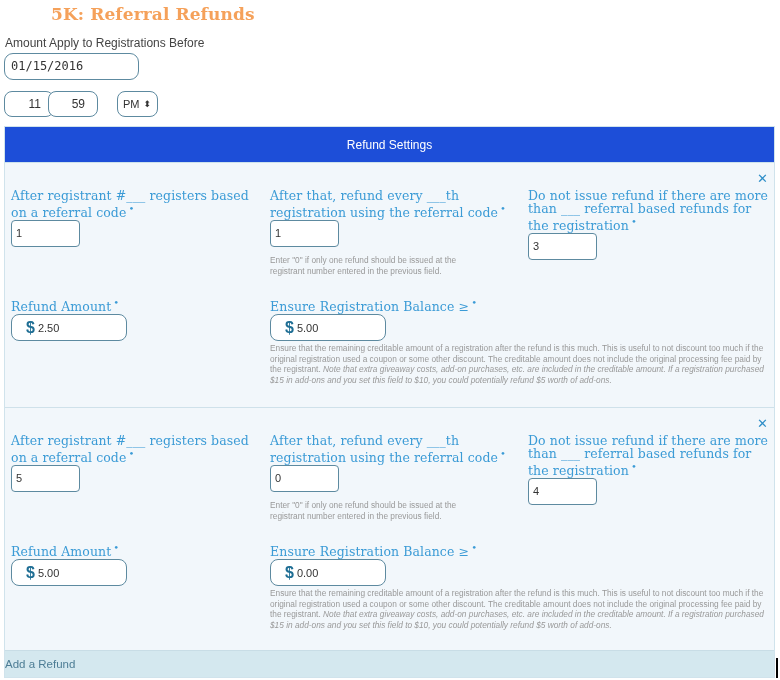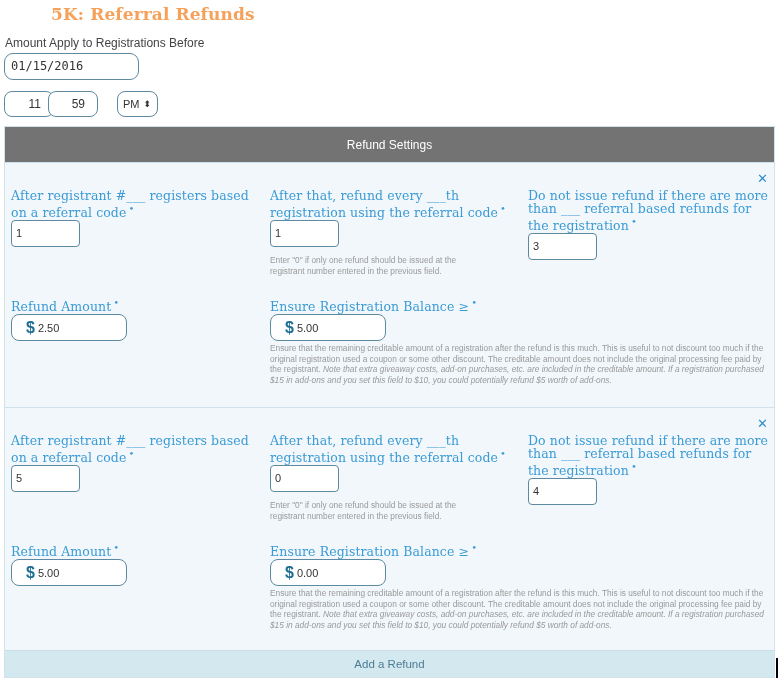--- a/index.html
+++ b/index.html
@@ -30,21 +30,21 @@
   .time-mm { left: 48px; width: 50px; text-align: right; padding-right: 12px; }
   .time-colon { position: absolute; left: 57px; top: 97px; font-size: 11px; color: #999; }
   .time-ampm { left: 117px; width: 41px; padding-left: 5px; font-size: 11px; }
   .time-ampm .arrows { position: absolute; right: 6px; top: 0; font-size: 9px; color: #333; }
 
   .panel {
     position: absolute; left: 4px; top: 126px; width: 771px; height: 552px;
     border: 1px solid #d0e3ec; background: #f2f7fb;
   }
   .panel-header {
-    height: 36px; background: #737373; color: #fff; text-align: center;
+    height: 36px; background: #1d4ed8; color: #fff; text-align: center;
     font-size: 12px; line-height: 36px; border-bottom: 1px solid #cde2ec;
   }
   .refund-block { position: relative; height: 245px; border-bottom: 1px solid #cfe1ea; }
   .close-x {
     position: absolute; right: 6px; top: 8px; color: #2e8ec8; font-weight: bold; font-size: 13px;
     font-family: "DejaVu Sans", sans-serif; cursor: pointer;
   }
   .field-label {
     position: absolute; font-family: "DejaVu Serif", serif; color: #3b9bd6;
     font-size: 12.5px; line-height: 13px; letter-spacing: 0.1px;
@@ -60,21 +60,21 @@
     border: 1px solid #5d8aa0; border-radius: 8px; font-size: 11px; color: #333;
     line-height: 25px; padding-left: 14px;
   }
   .money-input .dollar { font-size: 16px; font-weight: bold; color: #1f6e94; margin-right: 3px; vertical-align: -1px; }
   .help {
     position: absolute; font-size: 8.3px; line-height: 10.6px; color: #999;
   }
   .help i { font-style: italic; }
   .add-refund {
     position: absolute; left: 0; right: 0; bottom: 0; height: 27px; background: #d4e8ef;
-    color: #4d7d95; text-align: center; font-size: 11.5px; line-height: 26px; cursor: pointer;
+    color: #4d7d95; font-size: 11.5px; line-height: 26px; cursor: pointer;
     border-top: 1px solid #c8dde6;
   }
   .cursor-bar { position: absolute; left: 776px; top: 658px; width: 2px; height: 20px; background: #000; }
 </style>
 </head>
 <body>
 
 <div class="title">5K: Referral Refunds</div>
 <div class="date-label">Amount Apply to Registrations Before</div>
 <div class="date-input">01/15/2016</div>

